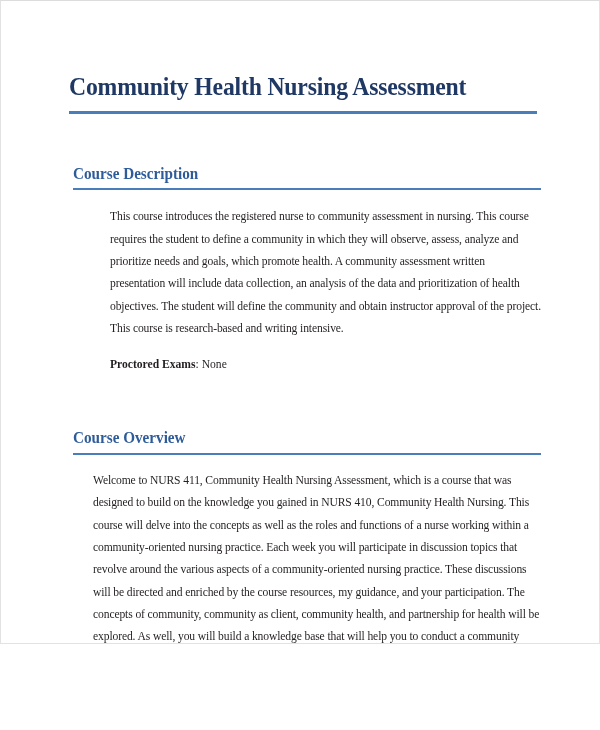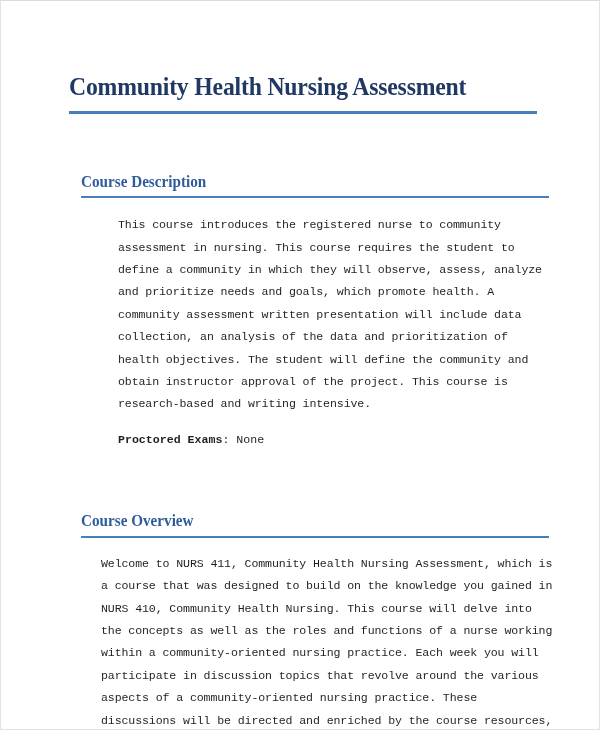--- a/index.html
+++ b/index.html
@@ -12,21 +12,21 @@
     height: 730px;
     font-family: "Liberation Serif", "DejaVu Serif", serif;
     color: #231f20;
     overflow: hidden;
   }
 
   .page {
     position: relative;
     box-sizing: border-box;
     width: 600px;
-    height: 730px;
+    height: 644px;
     background: #ffffff;
     border: 1px solid #e2e2e2;
     border-top-color: #dcdcdc;
     padding: 0;
     overflow: hidden;
   }
 
   .content {
     position: absolute;
     left: 68px;
@@ -50,21 +50,21 @@
   }
   .title-rule {
     margin-top: 9px;
     width: 468px;
     height: 3px;
     background: #4a7ebb;
   }
 
   
   .section {
-    margin: 12px;
+    margin: 4px;
   }
   .section-heading {
     margin: 0;
     font-size: 16.5px;
     font-weight: 700;
     color: #2e5c9a;
     line-height: 1.2;
     transform: scaleX(0.92);
     transform-origin: left center;
     white-space: nowrap;
@@ -81,21 +81,20 @@
 
   
   .body-block {
     font-size: 11.6px;
     line-height: 1.93;
     color: #231f20;
     text-align: left;
   }
   .body-block p {
     margin: 0;
-    font-family: Liberation Mono, monospace;
   }
   .indent-wide {
     margin-left: 37px;
     width: 431px;
     padding-top: 16px;
   }
   .indent-narrow {
     margin-left: 20px;
     width: 452px;
     padding-top: 15px;

